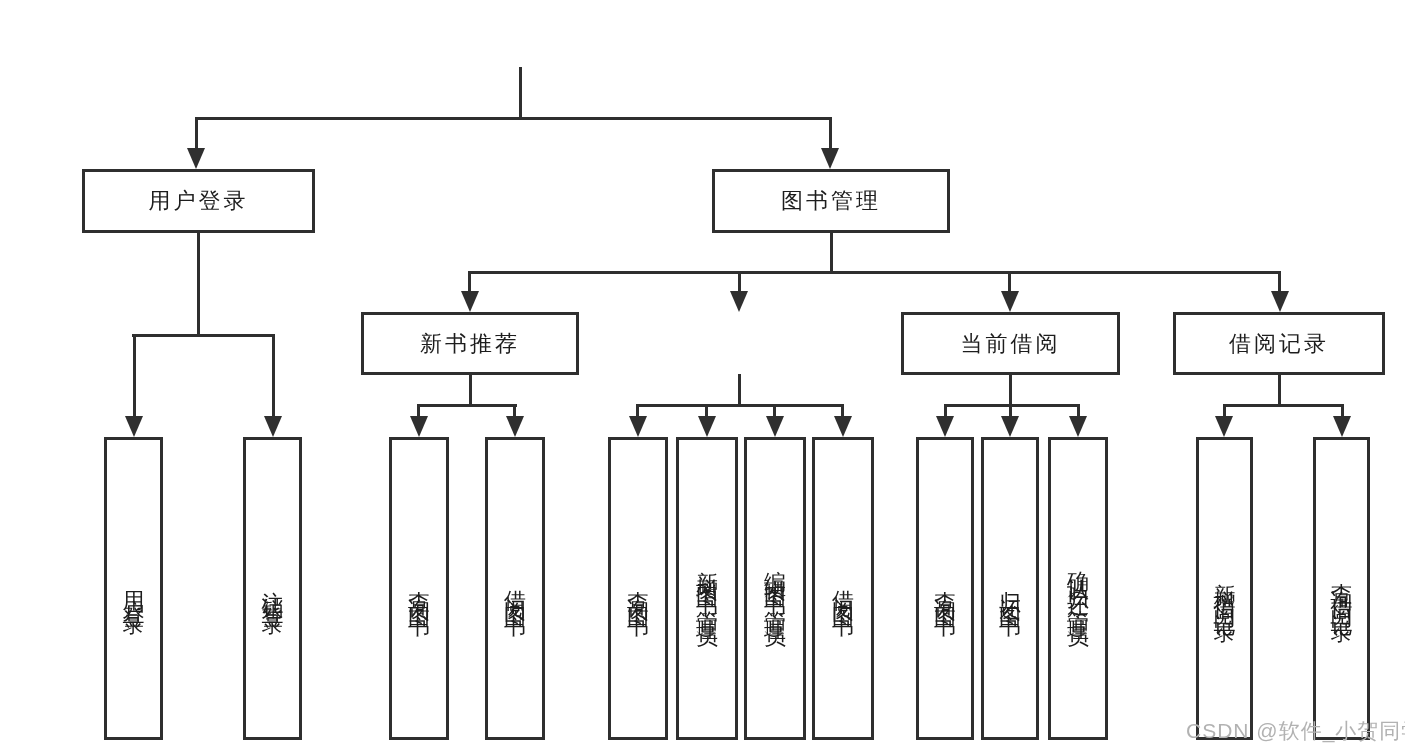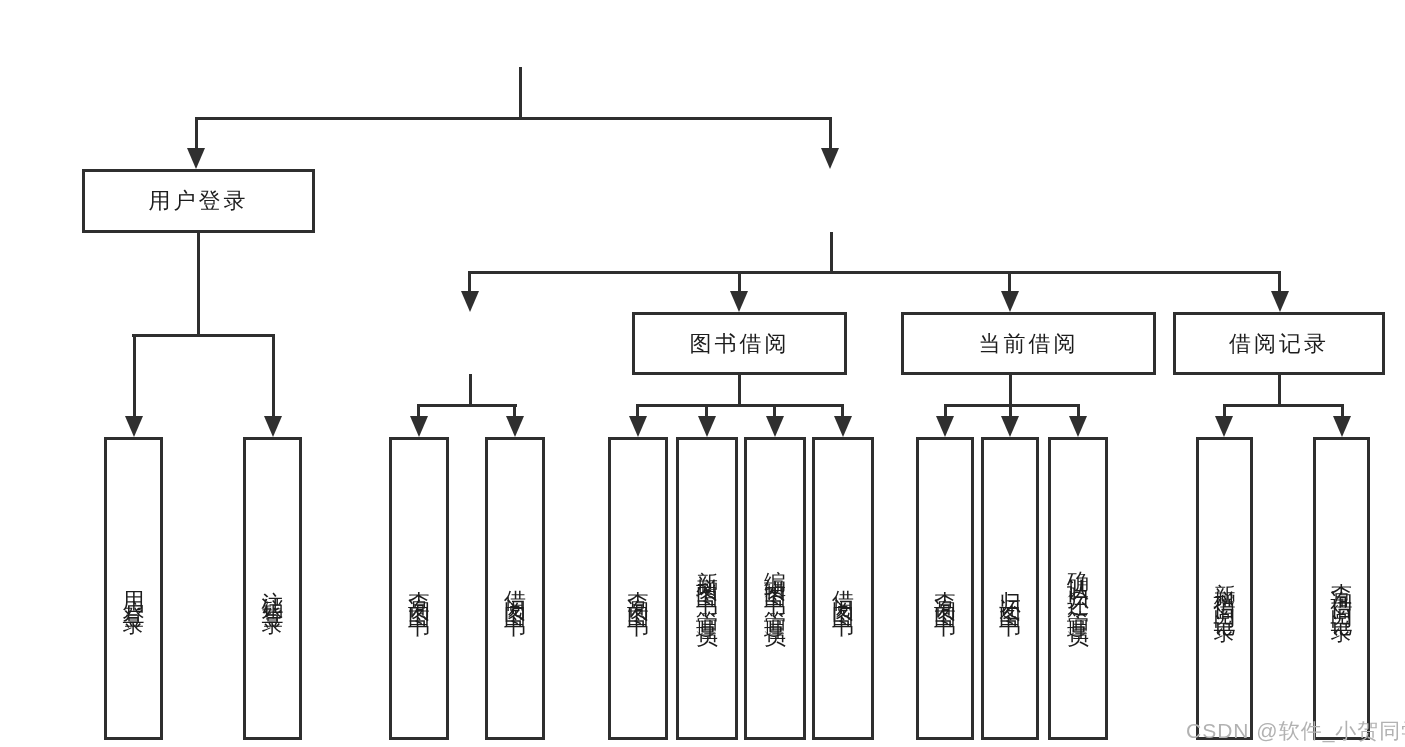--- a/index.html
+++ b/index.html
@@ -63,41 +63,42 @@
 
 
   <i class="ln v" style="left:519px;top:67px;height:53px;"></i>
   <i class="ln h" style="left:195px;top:117px;width:637px;"></i>
   <i class="ln v" style="left:195px;top:117px;height:35px;"></i>
   <i class="ln v" style="left:829px;top:117px;height:35px;"></i>
   <i class="arw" style="left:187px;top:148px;"></i>
   <i class="arw" style="left:821px;top:148px;"></i>
 
   <div class="box" style="left:82px;top:169px;width:233px;height:64px;">用户登录</div>
+  <div class="box" style="left:712px;top:169px;width:238px;height:64px;">图书管理</div>
 
   <i class="ln v" style="left:197px;top:232px;height:105px;"></i>
   <i class="ln h" style="left:132px;top:334px;width:143px;"></i>
   <i class="ln v" style="left:133px;top:334px;height:86px;"></i>
   <i class="ln v" style="left:272px;top:334px;height:86px;"></i>
   <i class="arw" style="left:125px;top:416px;"></i>
   <i class="arw" style="left:264px;top:416px;"></i>
 
   <i class="ln v" style="left:830px;top:232px;height:42px;"></i>
   <i class="ln h" style="left:468px;top:271px;width:813px;"></i>
   <i class="ln v" style="left:468px;top:271px;height:26px;"></i>
   <i class="ln v" style="left:738px;top:271px;height:26px;"></i>
   <i class="ln v" style="left:1008px;top:271px;height:26px;"></i>
   <i class="ln v" style="left:1278px;top:271px;height:26px;"></i>
   <i class="arw" style="left:461px;top:291px;"></i>
   <i class="arw" style="left:730px;top:291px;"></i>
   <i class="arw" style="left:1001px;top:291px;"></i>
   <i class="arw" style="left:1271px;top:291px;"></i>
 
-  <div class="box" style="left:632px;top:312px;width:215px;height:63px;">图书借阅</div>
-  <div class="box" style="left:901px;top:312px;width:255px;height:63px;">当前借阅</div>
+  <div class="box" style="left:361px;top:312px;width:218px;height:63px;">新书推荐</div>
+  <div class="box" style="left:901px;top:312px;width:219px;height:63px;">当前借阅</div>
   <div class="box" style="left:1173px;top:312px;width:212px;height:63px;">借阅记录</div>
 
   <i class="ln v" style="left:469px;top:374px;height:33px;"></i>
   <i class="ln h" style="left:417px;top:404px;width:100px;"></i>
   <i class="ln v" style="left:417px;top:404px;height:16px;"></i>
   <i class="ln v" style="left:513px;top:404px;height:16px;"></i>
   <i class="arw" style="left:410px;top:416px;"></i>
   <i class="arw" style="left:506px;top:416px;"></i>
 
   <i class="ln v" style="left:738px;top:374px;height:33px;"></i>

